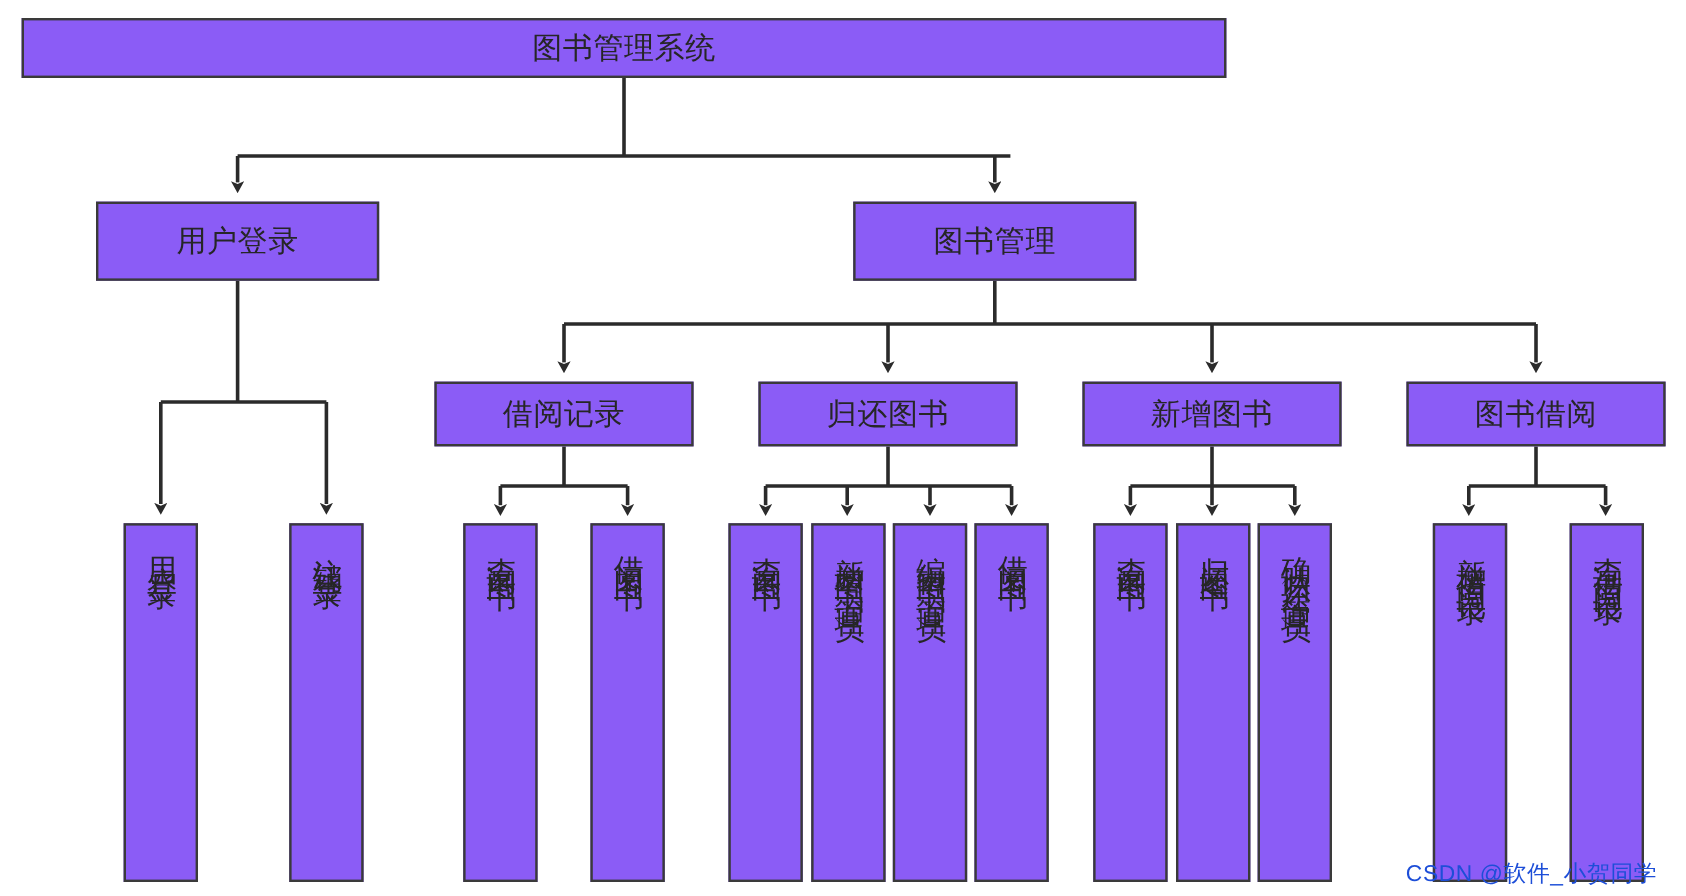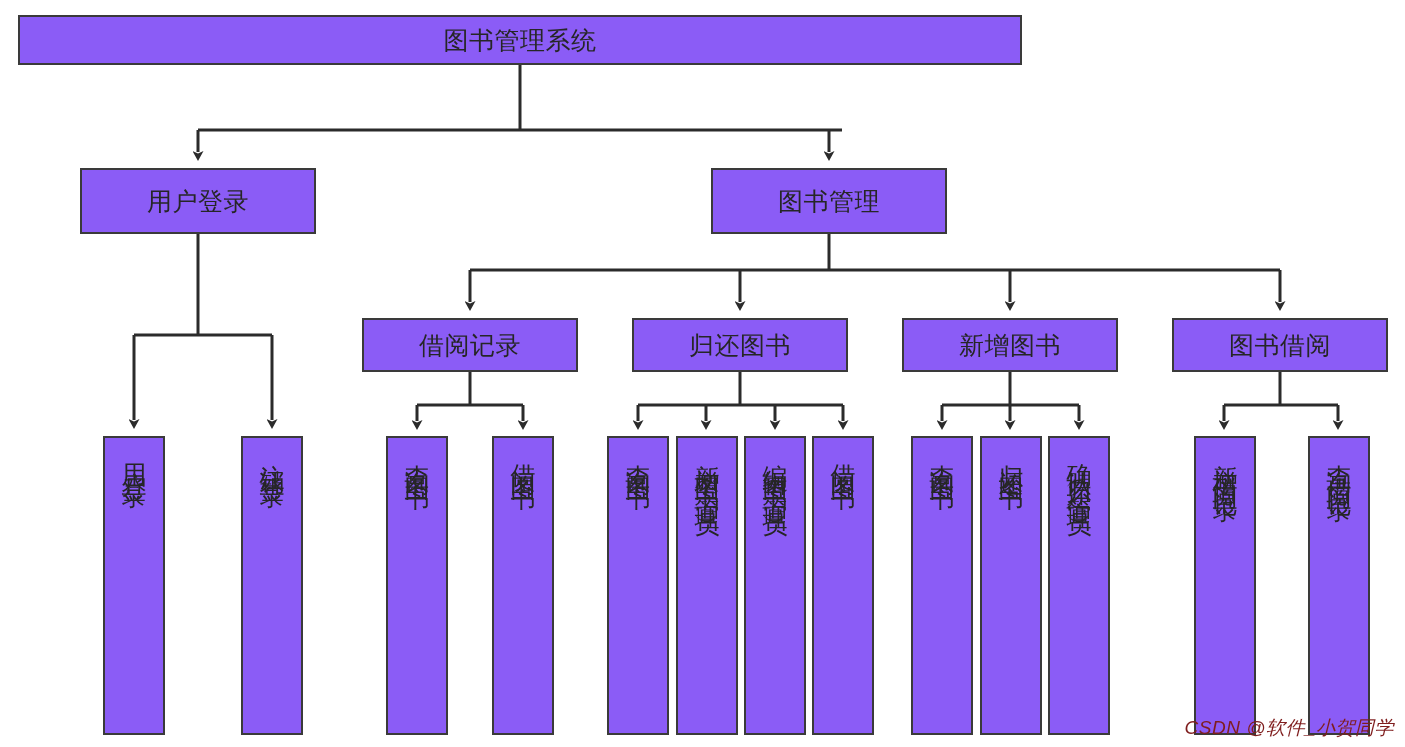--- a/index.html
+++ b/index.html
@@ -59,28 +59,27 @@
   .node.v .node-label {
     writing-mode: vertical-rl;
     text-orientation: upright;
     font-size: 25px;
     line-height: 1.0;
     letter-spacing: 7px;
     white-space: nowrap;
   }
   .watermark {
     position: absolute;
-    right: 11px;
+    right: 24px;
     bottom: 6px;
     font-size: 19px;
-    color: #7f1d1d;
+    color: #1d4ed8;
     white-space: nowrap;
     letter-spacing: 0.5px;
     user-select: none;
-    font-style: italic;
   }
 </style>
 </head>
 <body>
 
 <div id="diagram-root">
 
   <svg id="edge-layer" viewBox="0 0 1405 747" xmlns="http://www.w3.org/2000/svg">
     <defs>
       <marker id="arrow" markerWidth="10" markerHeight="11" refX="1" refY="5.5" orient="auto" markerUnits="userSpaceOnUse">

